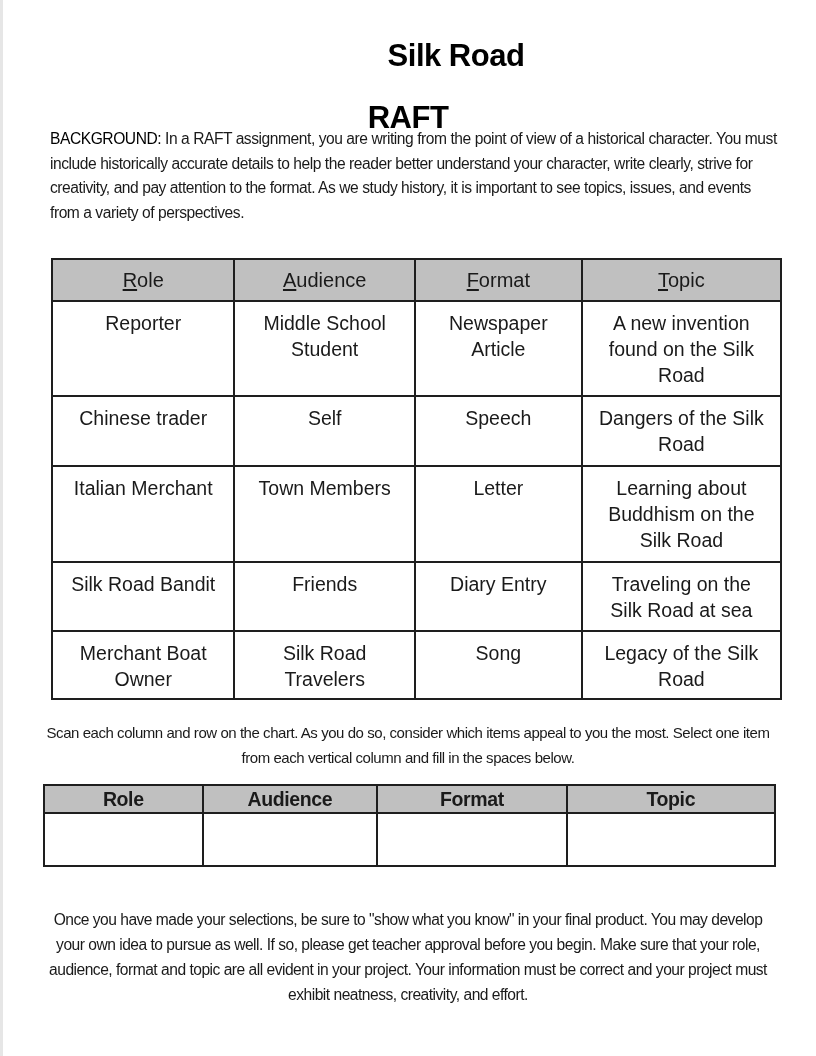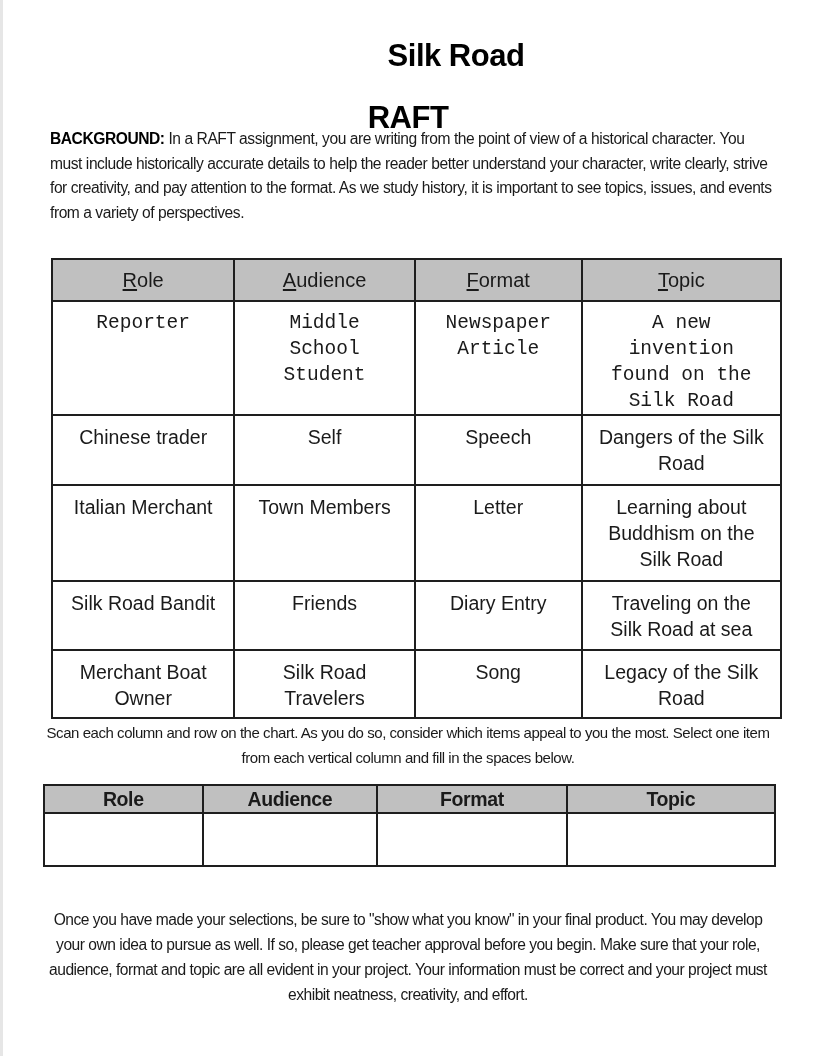--- a/index.html
+++ b/index.html
@@ -8,31 +8,31 @@
     font-family: "Liberation Sans", sans-serif; color: #1a1a1a;
   }
   .left-strip { position: absolute; left: 0; top: 0; width: 3px; height: 1056px; background: #e6e6e6; }
   .title { position: absolute; left: 0; width: 816px; text-align: center; font-weight: bold; font-size: 31px; color: #000; letter-spacing: -0.5px; }
   .title1 { top: 38px; padding-left: 48px; }
   .title2 { top: 100px; }
   .background {
     position: absolute; left: 50px; top: 127px; width: 730px;
     font-size: 15.6px; line-height: 24.5px; letter-spacing: -0.45px; color: #1a1a1a;
   }
-  .background b { font-weight: bold; color: #000; text-align: right; }
+  .background b { font-weight: normal; color: #000; text-align: right; }
   table { border-collapse: collapse; position: absolute; }
   .raft-table { left: 51px; top: 258px; width: 731px; }
   .raft-table th, .raft-table td {
     border: 2px solid #1e1e1e; text-align: center; font-size: 19.5px; font-weight: normal; color: #1a1a1a;
     vertical-align: top; padding: 0; line-height: 26px;
   }
   .raft-table th { background: #c0c0c0; height: 40px; vertical-align: middle; font-size: 20px; }
   .raft-table th u { text-decoration: underline; text-underline-offset: 2px; }
   .raft-table td { padding-top: 8px; }
-  .r1 td { height: 85px; font-family: Liberation Mono, monospace; }
+  .r1 td { height: 85px; }
   .r2 td { height: 60px; }
   .r3 td { height: 86px; }
   .r4 td { height: 59px; }
   .r5 td { height: 58px; }
   .cell-text { display: block; padding: 0 6px; }
   .scan {
     position: absolute; left: 40px; top: 720px; width: 736px; text-align: center;
     font-size: 15px; line-height: 25px; letter-spacing: -0.45px;
   }
   .select-table { left: 43px; top: 784px; width: 733px; }

